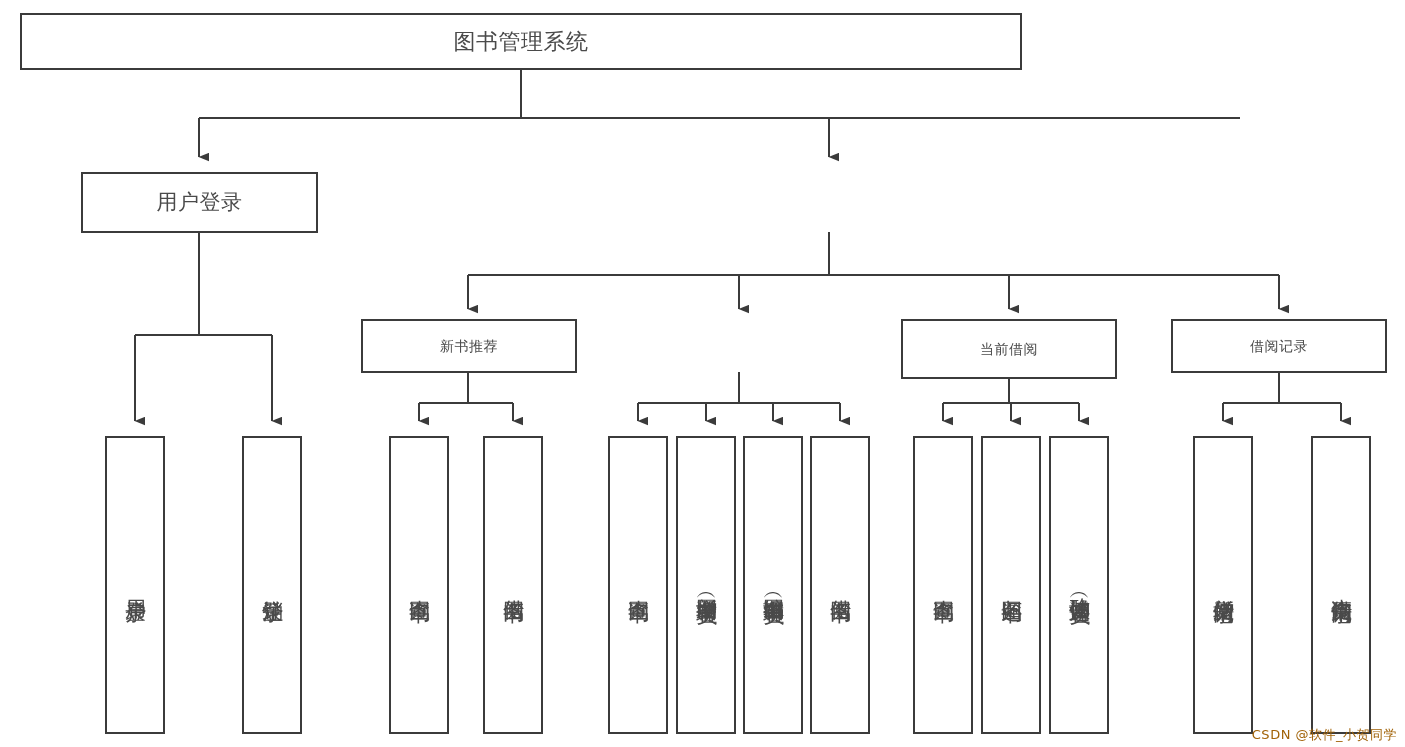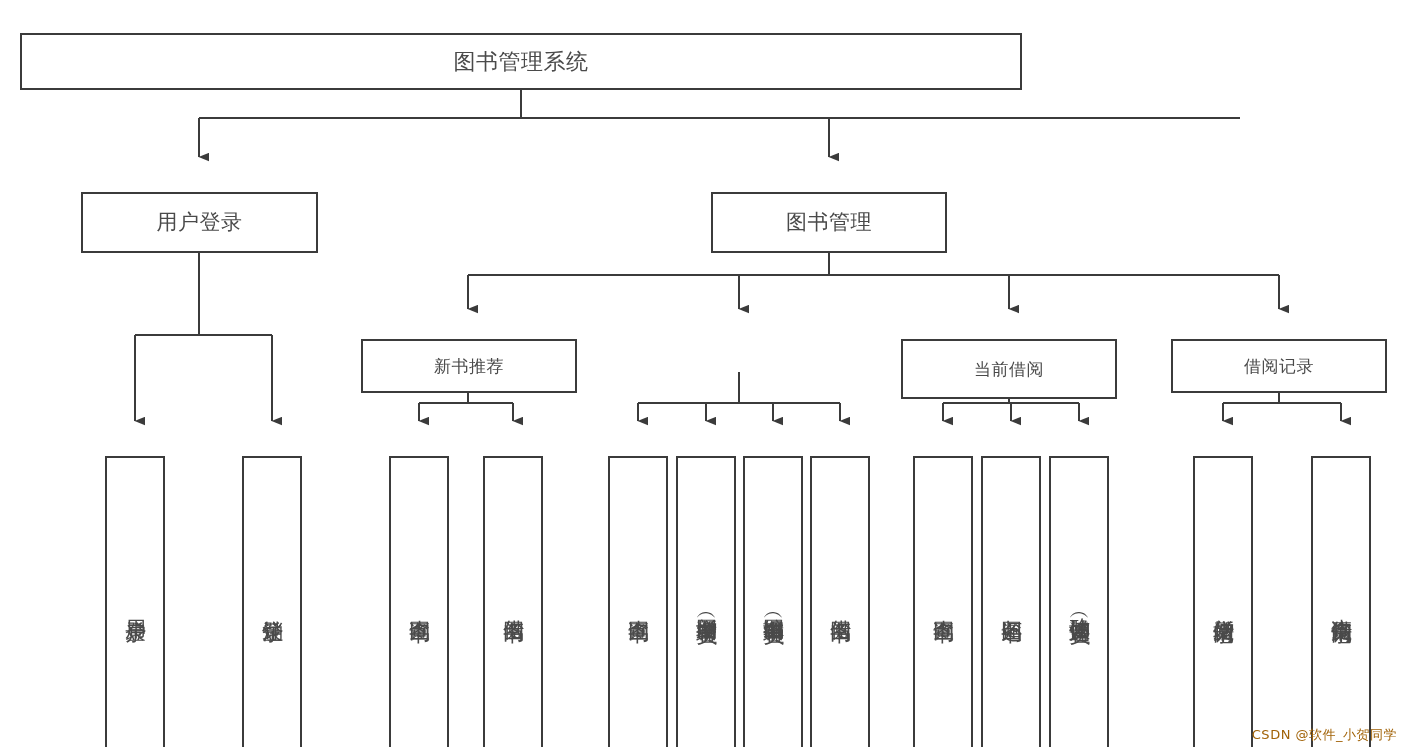--- a/index.html
+++ b/index.html
@@ -30,33 +30,32 @@
   }
   .node {
     position: absolute;
     box-sizing: border-box;
     background: #ffffff;
     border: 2.5px solid #3b3b3b;
     display: flex;
     align-items: center;
     justify-content: center;
     overflow: hidden;
-    margin-top: 20px;
   }
   .node .label {
     color: #4a4a4a;
     font-size: 21px;
     line-height: 1.18;
     letter-spacing: 0.5px;
     white-space: nowrap;
     text-align: center;
   }
   .node.level0 .label { font-size: 22px; }
   .node.level1 .label { font-size: 21px; }
-  .node.level2 .label { font-size: 17px; }
+  .node.level2 .label { font-size: 14px; }
   .node.leaf {
     align-items: center;
     justify-content: center;
     border-width: 2.5px;
   }
   .node.leaf .label {
     writing-mode: vertical-rl;
     text-orientation: upright;
     font-size: 21px;
     line-height: 1.30;
@@ -130,23 +129,20 @@
     </g>
   </svg>
 
   <div class="node level0" style="left:20px; top:13px; width:1002px; height:57px;">
     <span class="label">图书管理系统</span>
   </div>
 
   <div class="node level1" style="left:81px; top:172px; width:237px; height:61px;">
     <span class="label">用户登录</span>
   </div>
-  <div class="node level1" style="left:711px; top:172px; width:236px; height:61px;">
-    <span class="label">图书管理</span>
-  </div>
 
   <div class="node level2" style="left:361px; top:319px; width:216px; height:54px;">
     <span class="label">新书推荐</span>
   </div>
   <div class="node level2" style="left:901px; top:319px; width:216px; height:60px;">
     <span class="label">当前借阅</span>
   </div>
   <div class="node level2" style="left:1171px; top:319px; width:216px; height:54px;">
     <span class="label">借阅记录</span>
   </div>

